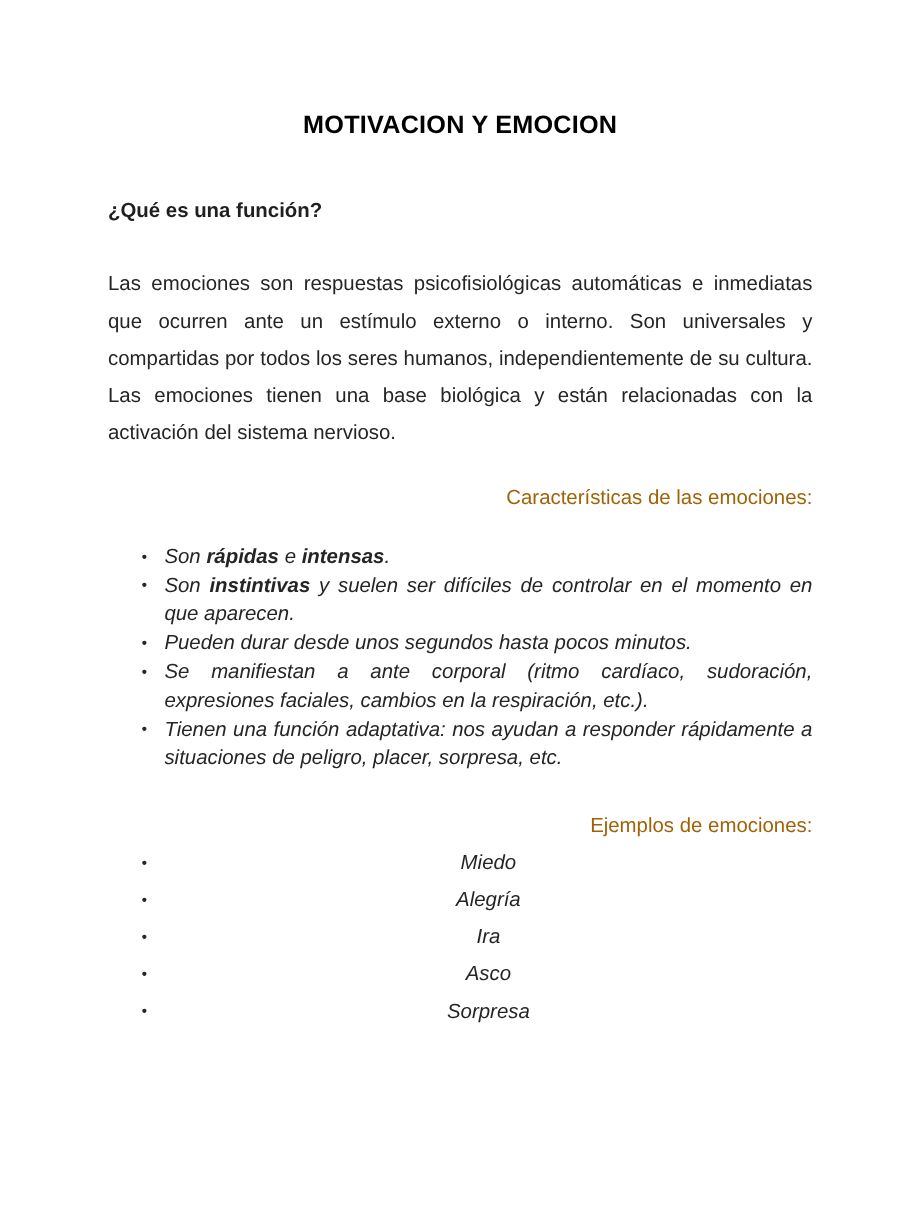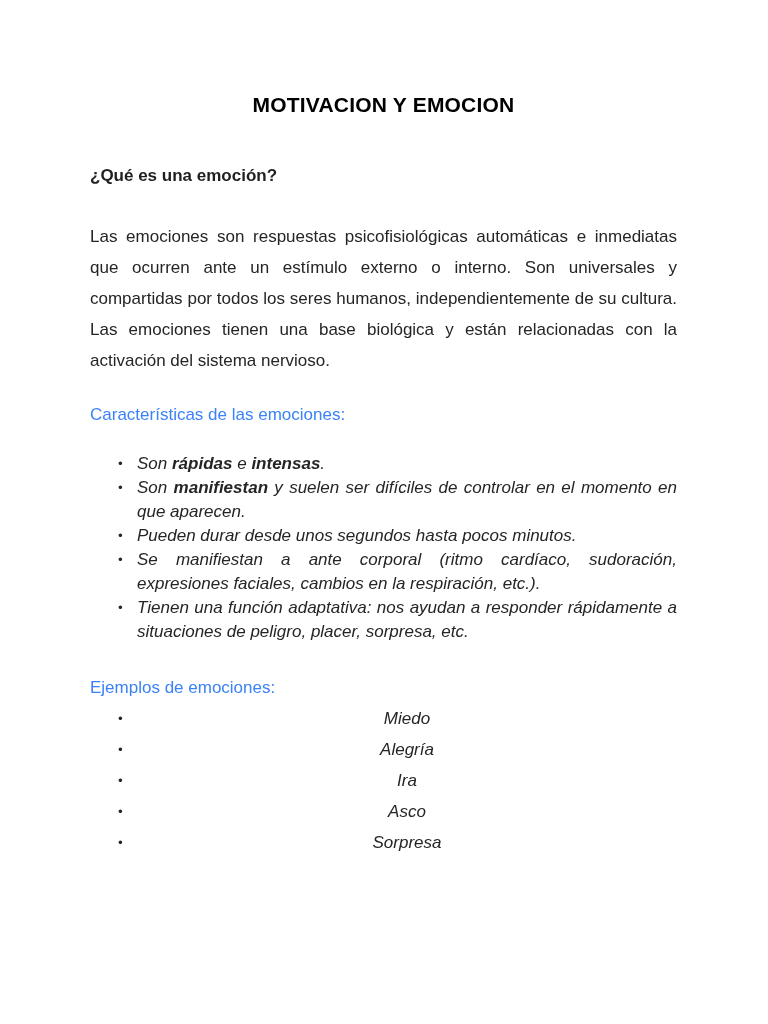--- a/index.html
+++ b/index.html
@@ -40,21 +40,22 @@
     font-size: 17px;
     line-height: 31px;
     text-align: justify;
     color: #252525;
   }
   .plain-heading {
     margin: 23px 0 0 0;
     font-size: 17px;
     font-weight: normal;
     line-height: 31px;
-    color: #3b82f6;
+    color: #a16207;
+    text-align: right;
   }
   .plain-heading.examples {
     margin-top: 28px;
   }
   ul.bullet-list {
     margin: 22px 0 0 0;
     padding: 0;
     list-style: none;
     font-style: italic;
   }
@@ -91,29 +92,29 @@
   .bold { font-weight: bold; }
 </style>
 </head>
 <body>
 
 <div class="page">
   <div class="content">
 
     <h1 class="doc-title">MOTIVACION Y EMOCION</h1>
 
-    <h2 class="section-heading">¿Qué es una emoción?</h2>
+    <h2 class="section-heading">¿Qué es una función?</h2>
 
     <p class="body-paragraph">Las emociones son respuestas psicofisiológicas automáticas e inmediatas que ocurren ante un estímulo externo o interno. Son universales y compartidas por todos los seres humanos, independientemente de su cultura. Las emociones tienen una base biológica y están relacionadas con la activación del sistema nervioso.</p>
 
     <p class="plain-heading">Características de las emociones:</p>
 
     <ul class="bullet-list tight" id="characteristics-list">
         <li><span>Son </span><span class="bold">rápidas</span><span> e </span><span class="bold">intensas</span><span>.</span></li>
-        <li><span>Son </span><span class="bold">manifiestan</span><span> y suelen ser difíciles de controlar en el momento en que aparecen.</span></li>
+        <li><span>Son </span><span class="bold">instintivas</span><span> y suelen ser difíciles de controlar en el momento en que aparecen.</span></li>
         <li><span>Pueden durar desde unos segundos hasta pocos minutos.</span></li>
         <li><span>Se manifiestan a ante corporal (ritmo cardíaco, sudoración, expresiones faciales, cambios en la respiración, etc.).</span></li>
         <li><span>Tienen una función adaptativa: nos ayudan a responder rápidamente a situaciones de peligro, placer, sorpresa, etc.</span></li>
       </ul>
 
     <p class="plain-heading examples">Ejemplos de emociones:</p>
 
     <ul class="bullet-list examples-list" id="examples-list">
         <li>Miedo</li>
         <li>Alegría</li>

